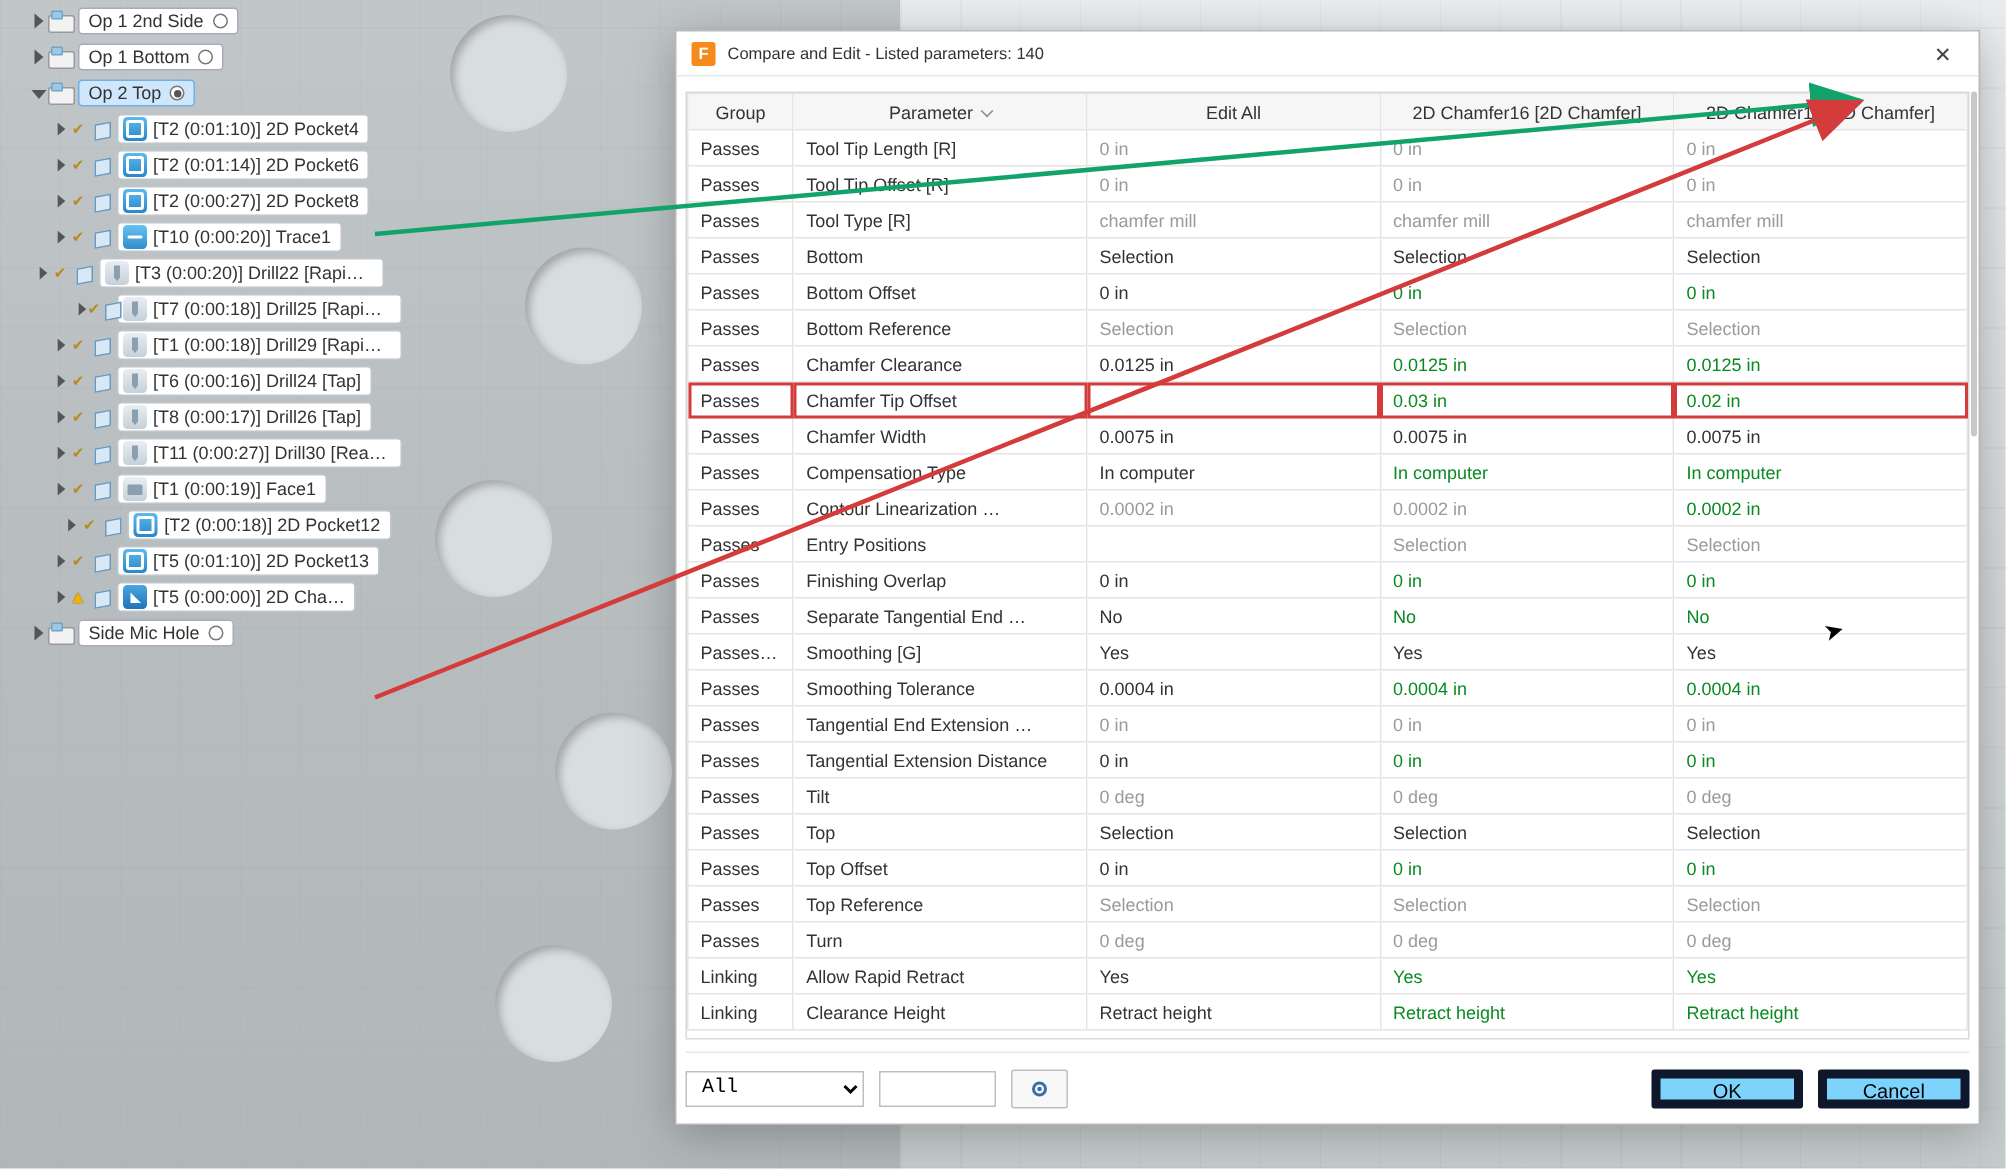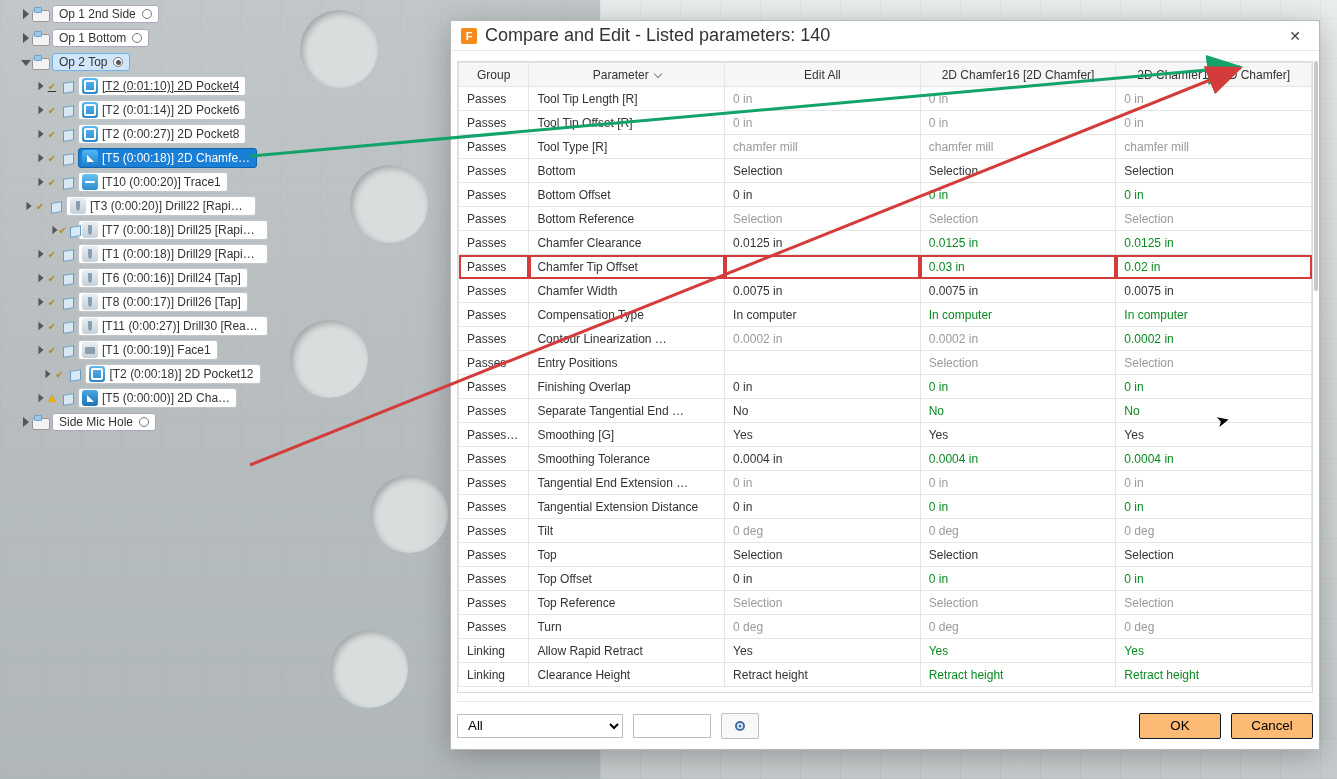--- a/index.html
+++ b/index.html
@@ -48,40 +48,40 @@
   .gold-warn { width:16px;height:16px; display:inline-flex; align-items:center; justify-content:center; color:#a86a00;}
   .gold-warn::before { content:"▲"; font-size:12px; color:#f2b200; text-shadow:0 0 1px #7a5600;}
   .gold-check { width:16px;height:16px; display:inline-flex;align-items:center;justify-content:center;}
   .gold-check::before{content:"✔"; font-size:10px; color:#b78b1a;}
   .cube-ic { width:16px;height:16px; position:relative;}
   .cube-ic::before{content:"";position:absolute;left:3px;top:4px;width:9px;height:9px;background:#d8e8f5;border:1px solid #6a9ac0;transform:skewY(-10deg);}
   
   .dialog { position:absolute; left:450px; top:20px; width:870px; height:730px; background:#fff; border:1px solid #b9b9b9; box-shadow:0 6px 28px rgba(0,0,0,0.25);}
   .dlg-title { height:30px; display:flex; align-items:center; padding:0 10px; border-bottom:1px solid #e7e7e7;}
   .dlg-title .f-ic{ width:16px;height:16px;background:#f68a1e;color:#fff;font-weight:bold;display:inline-flex;align-items:center;justify-content:center;border-radius:2px;font-size:11px;margin-right:8px;}
-  .dlg-title .ttl{ flex:1; font-size:18px;}
+  .dlg-title .ttl{ flex:1; font-size:11px;}
   .dlg-title .close{ font-size:14px; padding:4px 8px; color:#444; cursor:pointer;}
   .grid { position:absolute; left:6px; right:6px; top:40px; bottom:56px; border:1px solid #d9d9d9; overflow:hidden;}
   .grid table { width:100%; border-collapse:collapse; table-layout:fixed;}
   .grid th, .grid td { border:1px solid #e5e5e5; padding:4px 8px; height:24px; white-space:nowrap; overflow:hidden; text-overflow:ellipsis;}
   .grid thead th { background:#f6f6f6; font-weight:normal; text-align:center; position:sticky; top:0;}
   .grid thead th .hdr-arrow { display:inline-block; width:6px;height:6px;border-right:1px solid #888;border-bottom:1px solid #888; transform:rotate(45deg); margin-left:6px; vertical-align:2px;}
   .c-group{width:63px;} .c-param{width:175px;} .c-edit{width:175px;} .c-a{width:175px;} .c-b{width:175px;}
   .gray { color:#9a9a9a; }
   .green { color:#0a8a22; }
   .orange{ color:#d17a12; }
   .hl-row td { outline:2px solid #d43b3b; outline-offset:-2px;}
   .grid-scroll-ind { position:absolute; right:1px; top:40px; width:4px; height:230px; background:#c8c8c8; border-radius:2px;}
   .dlg-footer { position:absolute; left:6px; right:6px; bottom:8px; height:40px; display:flex; align-items:center; gap:10px; border-top:1px solid #e7e7e7; padding-top:8px;}
   .dlg-footer select, .dlg-footer input[type=text]{ height:24px; border:1px solid #bfbfbf; background:#fff; padding:0 6px;}
-  .dlg-footer select{ width:166px;}
+  .dlg-footer select{ width:119px;font-family:Liberation Mono, monospace;}
   .dlg-footer input[type=text]{ width:78px;}
   .dlg-footer .iconbtn{ width:38px;height:26px;border:1px solid #bfbfbf;background:#f8f8f8;display:inline-flex;align-items:center;justify-content:center;border-radius:2px;}
   .dlg-footer .spacer{flex:1;}
-  .dlg-footer button{ width:82px; height:26px; border:1px solid #0f172a; background:#fdba74; border-radius:2px; cursor:pointer;}
+  .dlg-footer button{ width:101px; height:26px; border:6px solid #0f172a; background:#7dd3fc; border-radius:2px; cursor:pointer;}
   .cursor-arrow{position:absolute; left:1216px; top:411px; font-size:16px; transform:rotate(-15deg); color:#000;}
   svg.annot { position:absolute; inset:0; pointer-events:none; }
 </style>
 </head>
 <body>
 
 <div class="viewport-bg"></div>
 <div class="part-overlay">
   <div class="slab"></div>
   <div class="hole" style="left:300px; top:10px;"></div>
@@ -117,21 +117,21 @@
       <div class="tree-row">
         <span class="t-ind">
           <span class="tri down"></span>
         </span>
         <span class="setup-icon"></span>
         <span class="setup-pill active">
           <span>Op 2 Top</span>
           <span class="radio on"></span>
         </span>
       </div>
-      <div class="tree-row" style="padding-left: 18px; text-decoration: underline;">
+      <div class="tree-row" style="padding-left: 18px;">
         <span class="small-tri">
           <span class="tri"></span>
         </span>
         <span class="gold-check"></span>
         <span class="cube-ic"></span>
         <span class="op-chip">
           <span class="op-ic ic-pocket"></span>
           <span>[T2 (0:01:10)] 2D Pocket4</span>
         </span>
       </div>
@@ -156,31 +156,20 @@
           <span class="op-ic ic-pocket"></span>
           <span>[T2 (0:00:27)] 2D Pocket8</span>
         </span>
       </div>
       <div class="tree-row" style="padding-left: 18px;">
         <span class="small-tri">
           <span class="tri"></span>
         </span>
         <span class="gold-check"></span>
         <span class="cube-ic"></span>
-        <span class="op-chip selected">
-          <span class="op-ic ic-chamfer"></span>
-          <span>[T5 (0:00:18)] 2D Chamfe…</span>
-        </span>
-      </div>
-      <div class="tree-row" style="padding-left: 18px;">
-        <span class="small-tri">
-          <span class="tri"></span>
-        </span>
-        <span class="gold-check"></span>
-        <span class="cube-ic"></span>
         <span class="op-chip">
           <span class="op-ic ic-trace"></span>
           <span>[T10 (0:00:20)] Trace1</span>
         </span>
       </div>
       <div class="tree-row" style="padding-left: 6px; text-align: center;">
         <span class="small-tri">
           <span class="tri"></span>
         </span>
         <span class="gold-check"></span>
@@ -258,20 +247,31 @@
       </div>
       <div class="tree-row" style="padding-left: 18px; justify-content: center;">
         <span class="small-tri">
           <span class="tri"></span>
         </span>
         <span class="gold-check"></span>
         <span class="cube-ic"></span>
         <span class="op-chip">
           <span class="op-ic ic-pocket"></span>
           <span>[T2 (0:00:18)] 2D Pocket12</span>
+        </span>
+      </div>
+      <div class="tree-row" style="padding-left: 18px;">
+        <span class="small-tri">
+          <span class="tri"></span>
+        </span>
+        <span class="gold-check"></span>
+        <span class="cube-ic"></span>
+        <span class="op-chip">
+          <span class="op-ic ic-pocket"></span>
+          <span>[T5 (0:01:10)] 2D Pocket13</span>
         </span>
       </div>
       <div class="tree-row" style="padding-left: 18px;">
         <span class="small-tri">
           <span class="tri"></span>
         </span>
         <span class="gold-warn"></span>
         <span class="cube-ic"></span>
         <span class="op-chip">
           <span class="op-ic ic-chamfer"></span>

